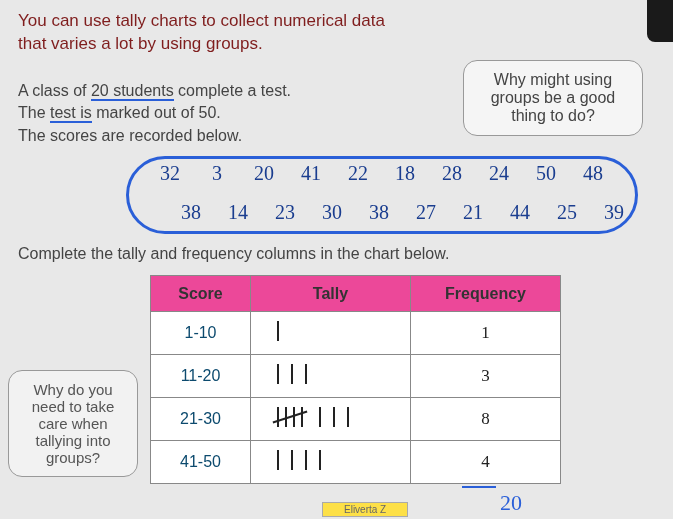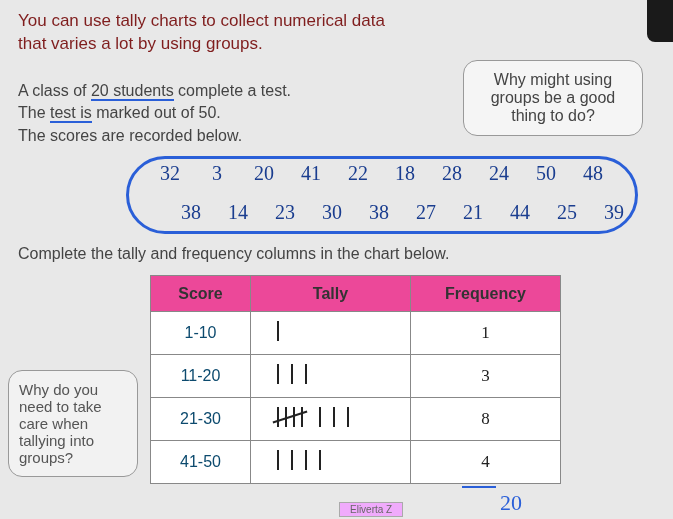--- a/index.html
+++ b/index.html
@@ -49,21 +49,21 @@
     .bubble-left {
       position: absolute;
       top: 370px;
       left: 8px;
       width: 130px;
       background: #f2f2f2;
       border: 1px solid #999;
       border-radius: 14px;
       padding: 10px 10px;
       font-size: 15px;
-      text-align: left;
+      text-align: center;
       color: #555;
     }
     .scores-wrap {
       position: absolute;
       top: 162px;
       left: 140px;
       width: 490px;
       height: 70px;
     }
     .scores-circle {
@@ -181,25 +181,25 @@
       top: 0;
       right: 0;
       width: 26px;
       height: 42px;
       background: #1a1a1a;
       border-radius: 0 0 0 8px;
     }
     .small-tag {
       position: absolute;
       bottom: 2px;
-      left: 339px;
+      left: 322px;
       font-size: 10px;
       color: #666;
-      background: #f0abfc;
-      padding: 1px 10px;
+      background: #fde047;
+      padding: 1px 21px;
       border: 1px solid #aaa;
     }
   </style>
 </head>
 <body>
 
 <div class="corner-badge"></div>
 
 <div class="intro">You can use tally charts to collect numerical data that varies a lot by using groups.</div>
 

